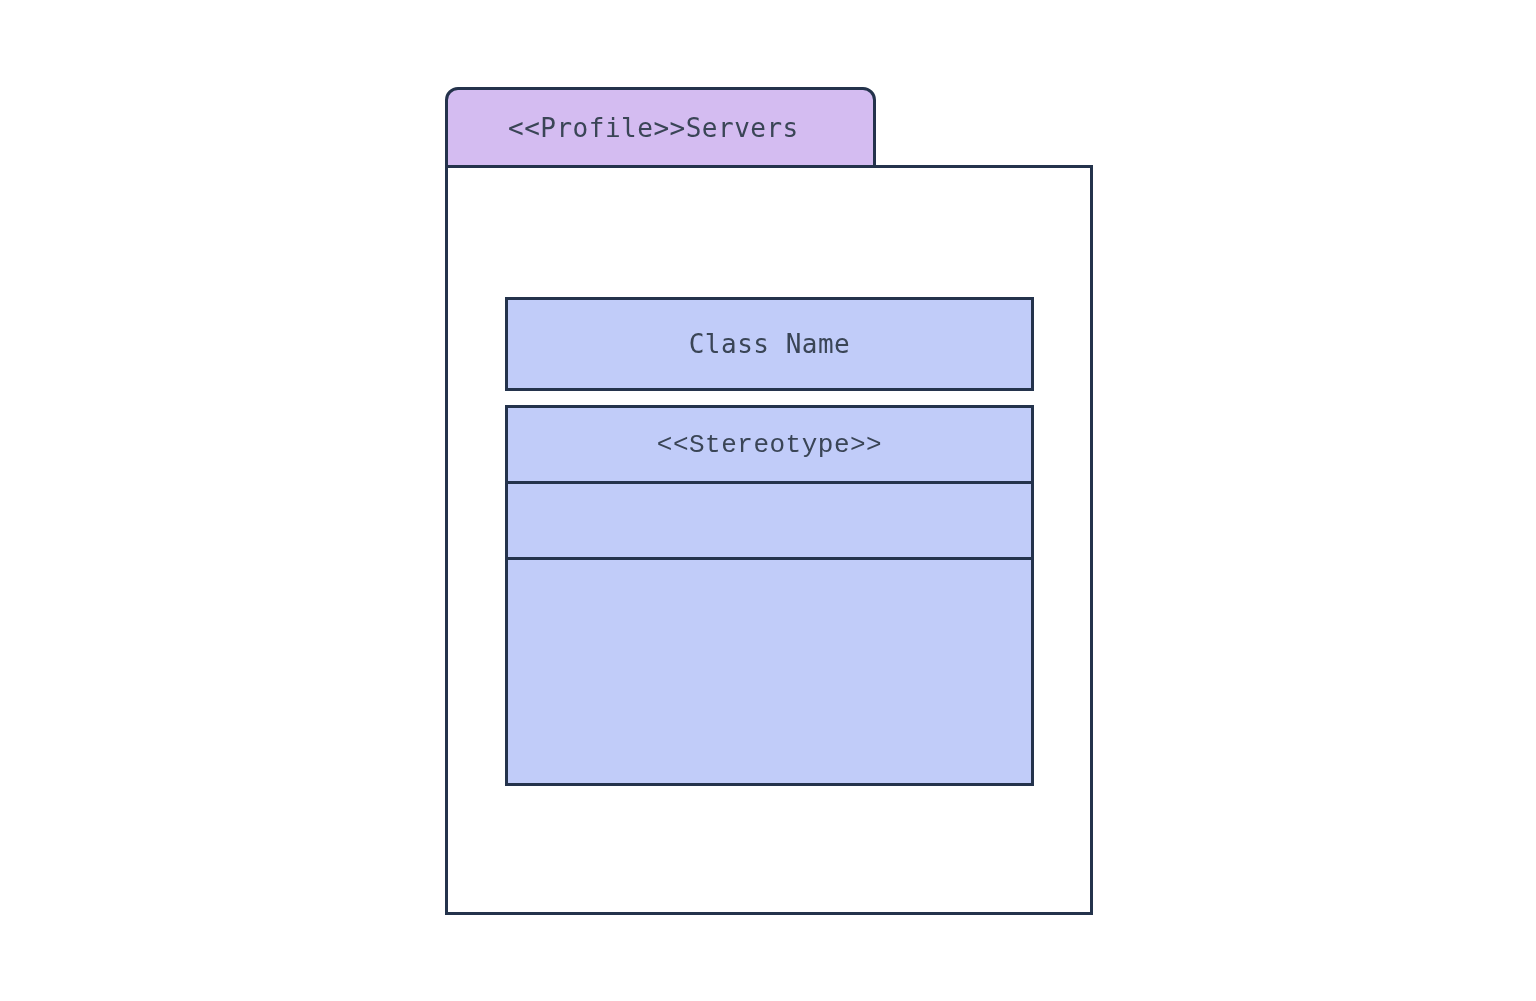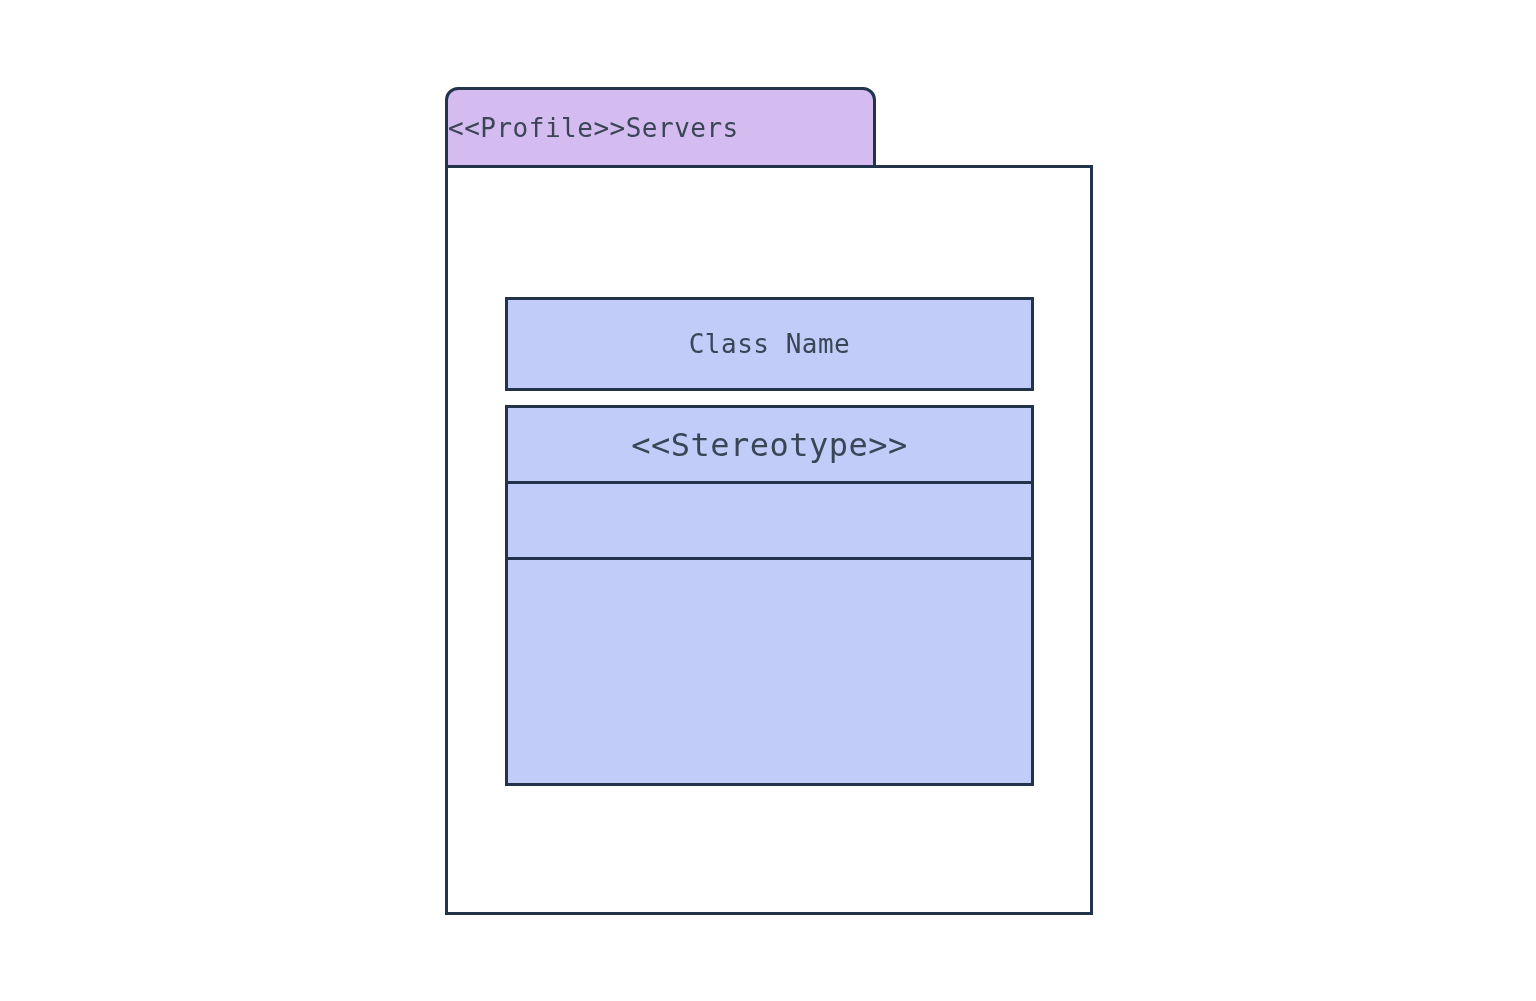--- a/index.html
+++ b/index.html
@@ -24,20 +24,21 @@
   .abs { position: absolute; }
 
   
   .profile-tab {
     left: 445px; top: 87px;
     width: 431px; height: 81px;
     background: var(--tab-fill);
     border: 3px solid var(--border);
     border-radius: 13px 13px 0 0;
     display: flex; align-items: center;
+    padding-left: 60px;
     z-index: 2;
   }
   .profile-tab .label {
     font-size: 26px;
     color: var(--text);
     letter-spacing: 0.5px;
     white-space: pre;
   }
 
   
@@ -73,24 +74,25 @@
     border: 3px solid var(--border);
     display: flex; flex-direction: column;
     z-index: 3;
   }
   .stereotype-header {
     height: 76px;
     border-bottom: 3px solid var(--border);
     display: flex; align-items: center; justify-content: center;
   }
   .stereotype-header .label {
-    font-size: 32px;
+    font-size: 26px;
     color: var(--text);
     letter-spacing: 0.5px;
     white-space: pre;
+    font-family: Liberation Mono, monospace;
   }
   .stereotype-mid {
     height: 76px;
     border-bottom: 3px solid var(--border);
   }
   .stereotype-bottom {
     flex: 1;
   }
 </style>
 </head>

